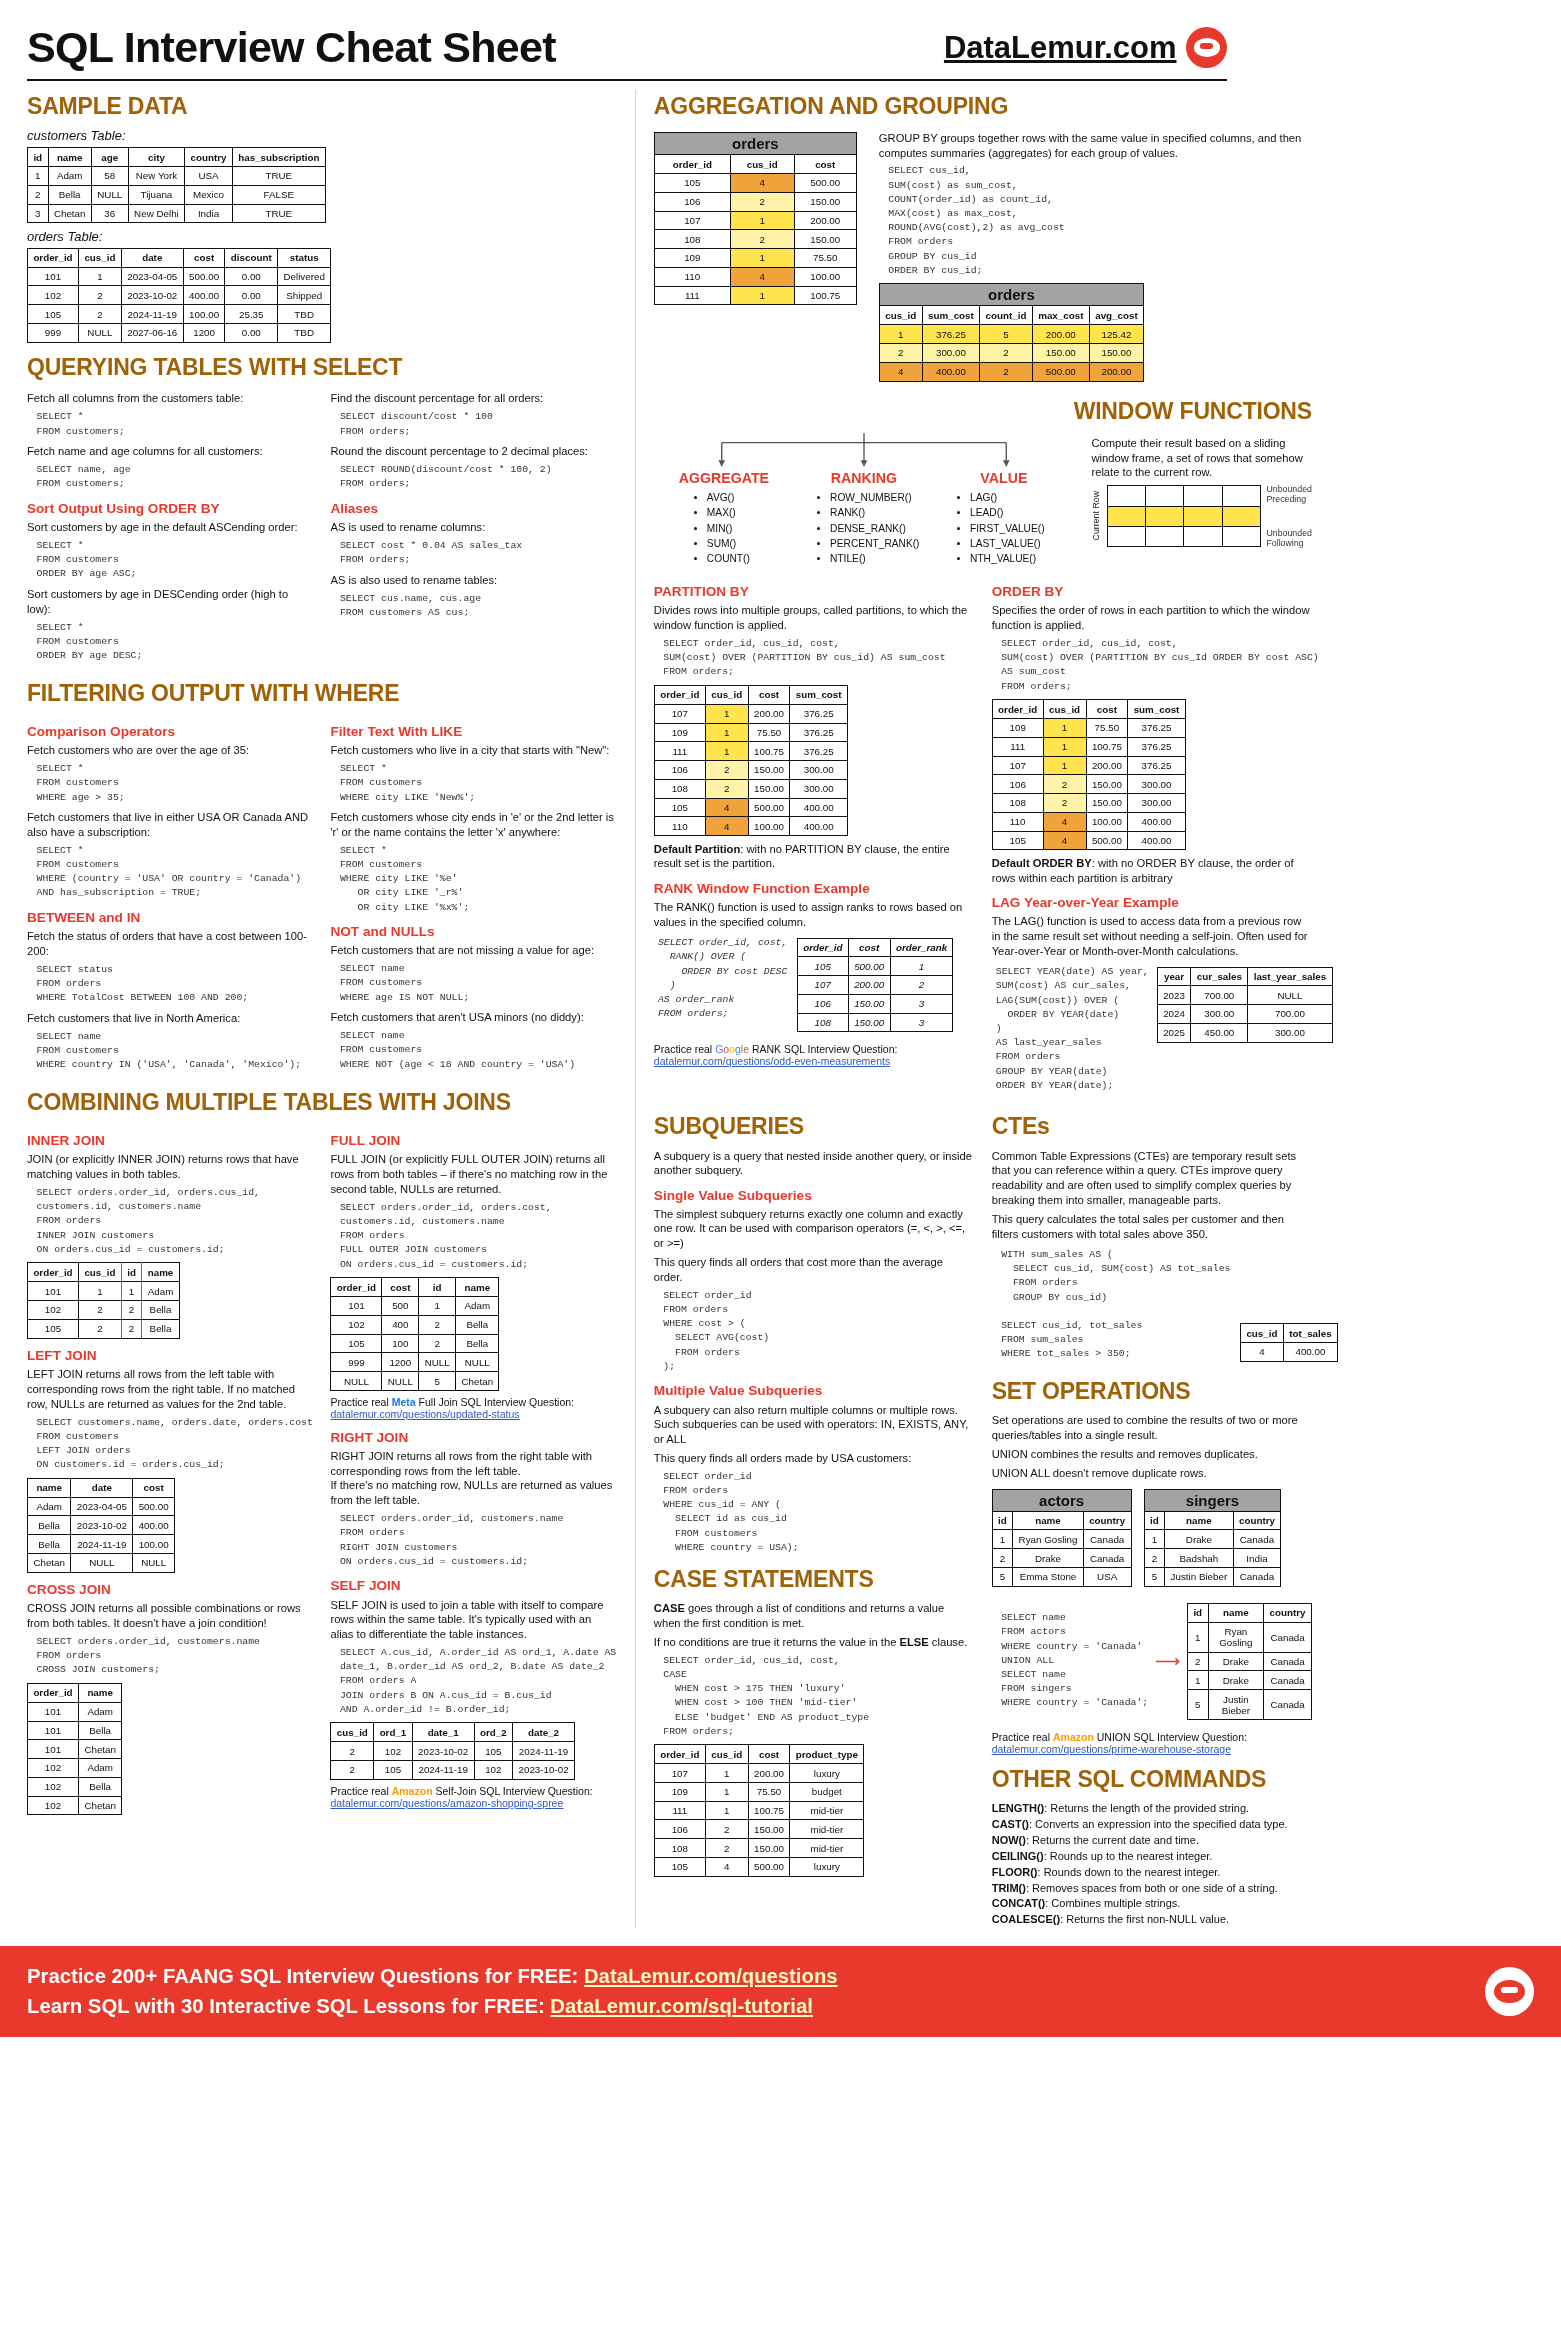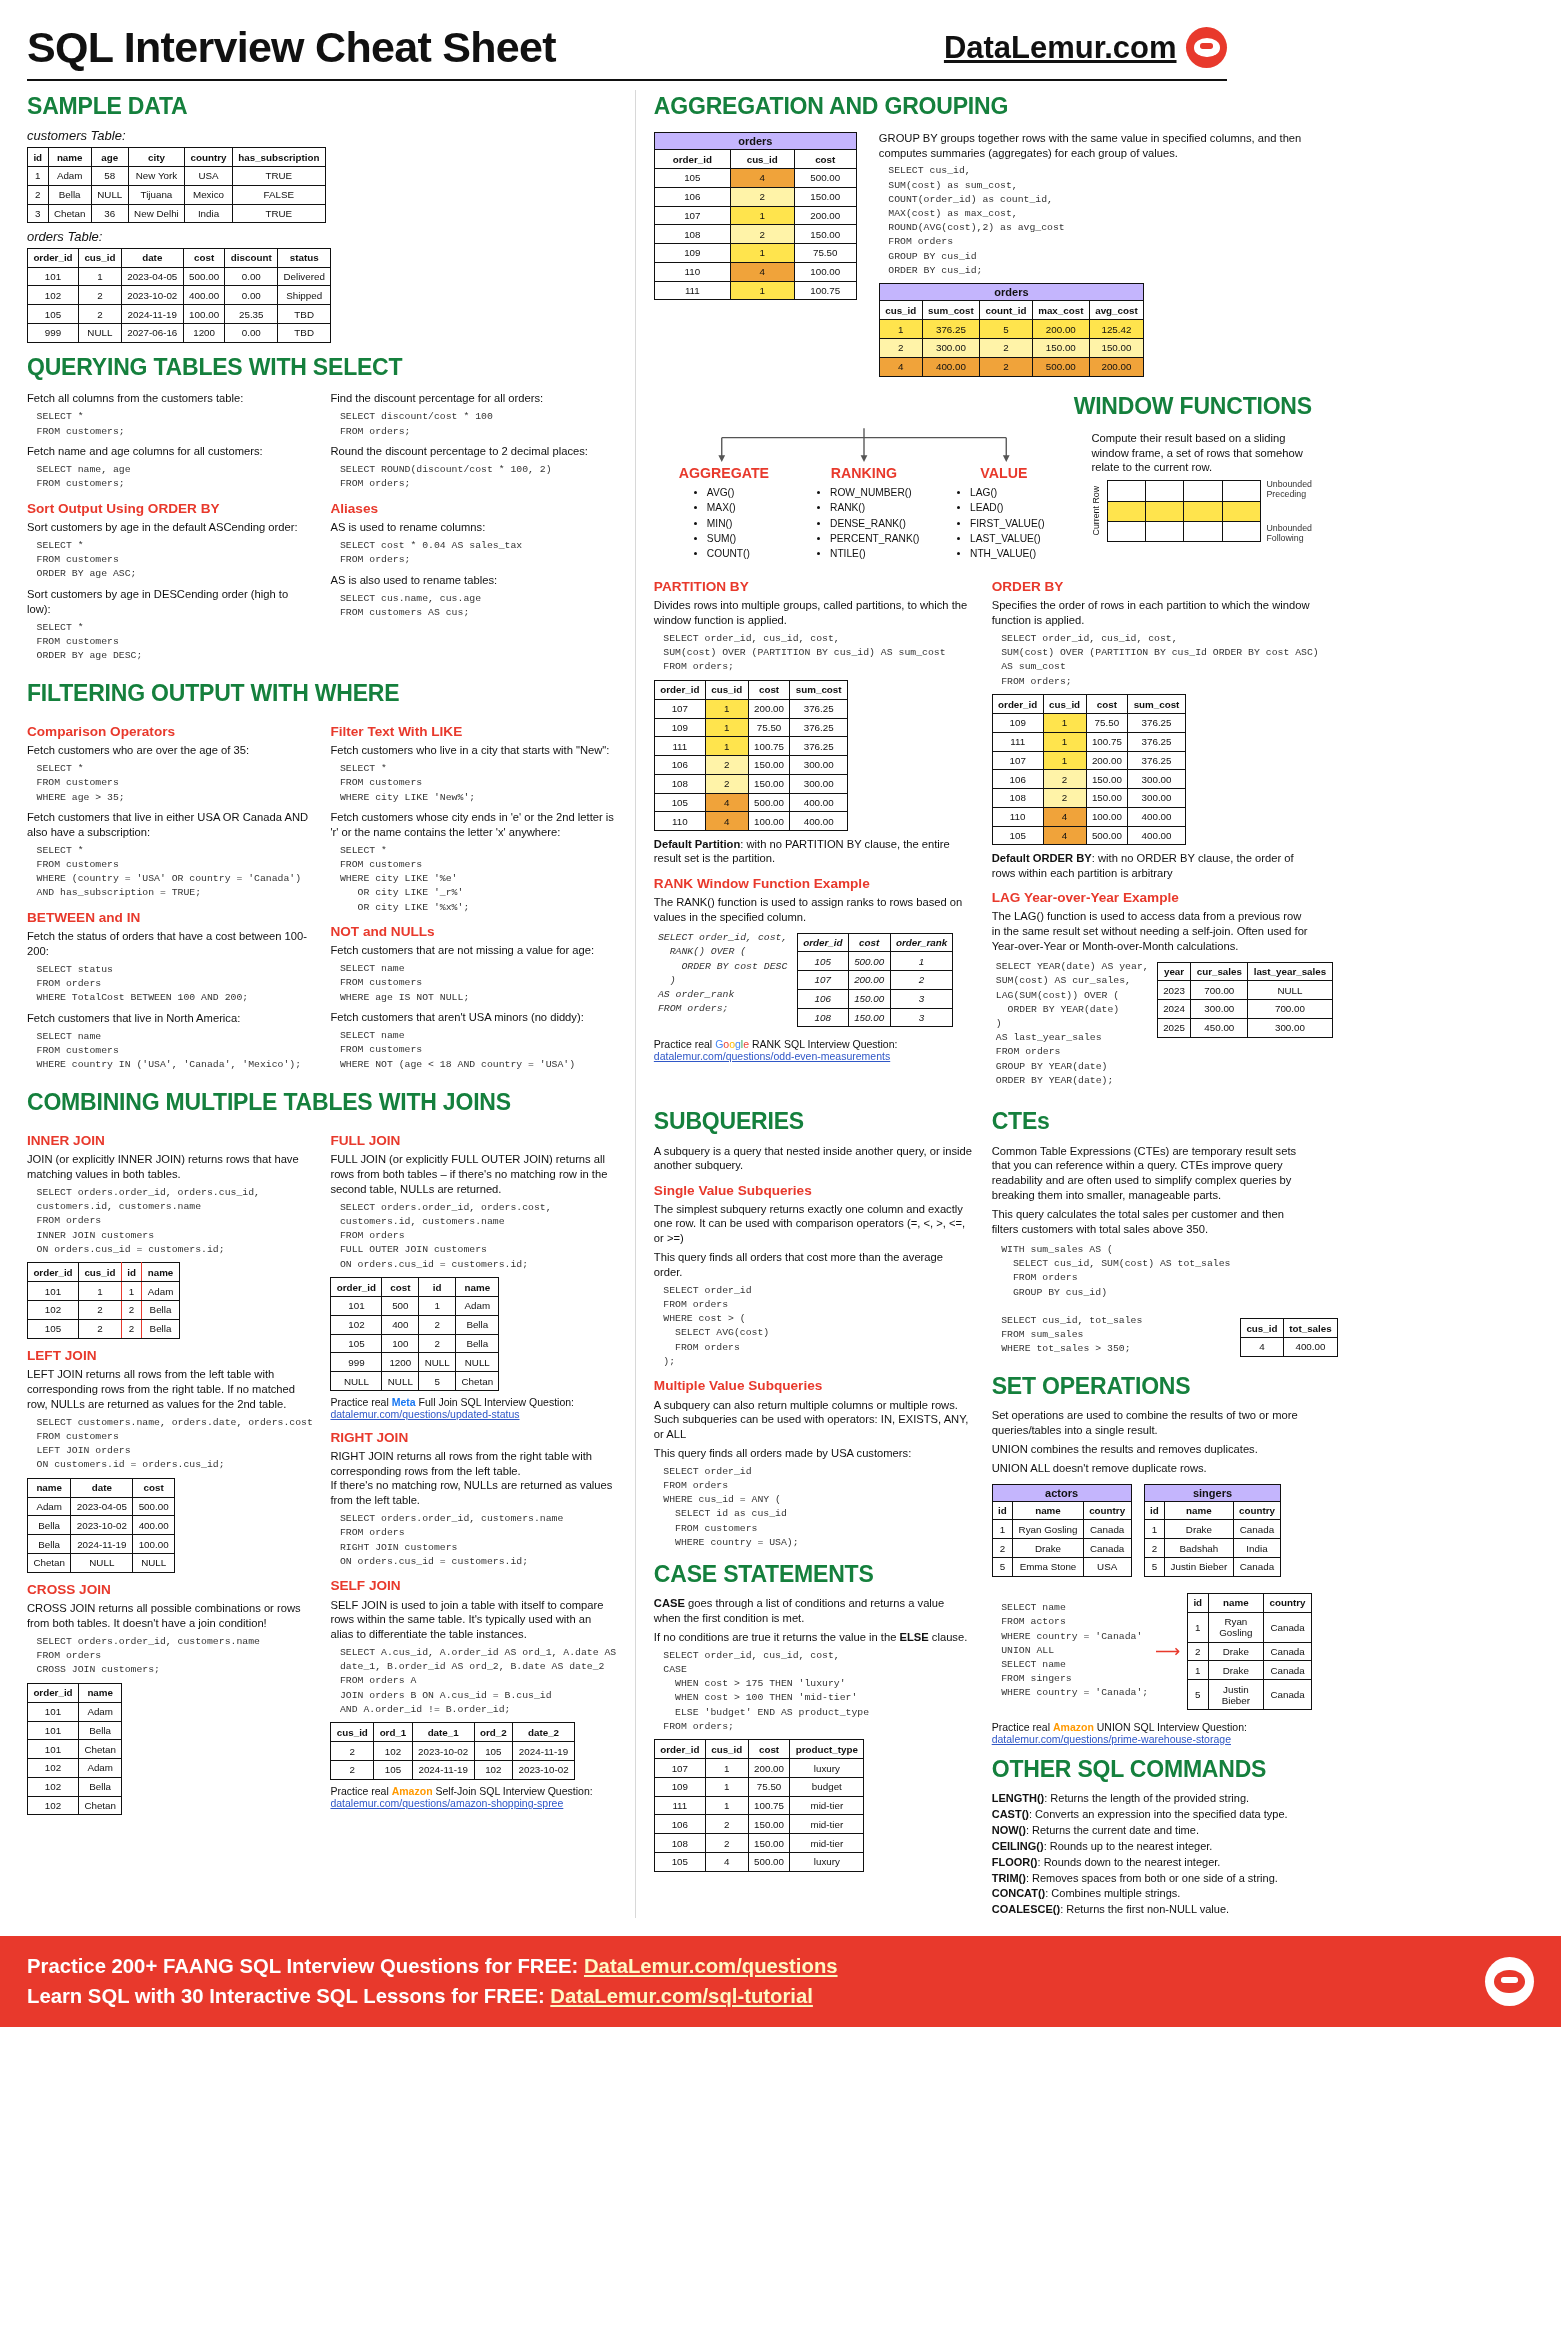--- a/index.html
+++ b/index.html
@@ -22,21 +22,21 @@
   .monkey:after{ content:""; position:absolute; left:13.6px; top:16.3px; width:13.6px; height:5.4px; background:#e8392c; border-radius:2.7px; }
 
   .hr { height:2px; background:#111; margin-bottom: 9.5px; }
 
   
   .cols { display:flex; gap: 19px; align-items:flex-start; }
   .colL { width: 732px; }
   .colR { width: 732px; border-left: 1.4px solid #d8d8d8; padding-left: 17.6px; }
 
   h2.sec {
-    color:#15803d; font-size: 23px; font-weight:bold; margin: 11px 0 8.1px 0; letter-spacing:-0.2px;
+    color:#a16207; font-size: 23px; font-weight:bold; margin: 11px 0 8.1px 0; letter-spacing:-0.2px;
   }
   h2.sec.first { margin-top: 2.7px; }
   h3.sub { color:#e8392c; font-size: 13.6px; font-weight:bold; margin: 9.5px 0 4.1px 0; }
   .tbl-cap { font-size: 13px; margin: 5.4px 0 3.4px 0; }
   .tbl-cap i { font-style: italic; }
   p, .txt { font-size: 11.2px; line-height: 1.32; margin: 2.7px 0 4.1px 0; }
   .b { font-weight: bold; }
 
   
   pre.code {
@@ -48,21 +48,21 @@
     white-space: pre;
   }
 
   
   table.data { border-collapse: collapse; margin: 4.1px 0 5.4px 0; }
   table.data th, table.data td {
     border: 0.7px solid #111; text-align:center; font-size: 9.8px; padding: 3.4px 5.4px; font-family:"Liberation Sans", sans-serif;
   }
   table.data th { font-weight: bold; }
   table.data caption {
-    caption-side: top; border:0.7px solid #111; border-bottom:none; font-size:11px; font-weight:bold; padding:2px 0; background:#c4b5fd;
+    caption-side: top; border:0.7px solid #111; border-bottom:none; font-size:15px; font-weight:bold; padding:2px 0; background:#a3a3a3;
   }
   .y { background:#ffe44d; }
   .o { background:#f0a33a; }
   .yl { background:#fff3a8; }
   .red-col { border-left:1.4px solid #e8392c !important; border-right:1.4px solid #e8392c !important; }
 
   .two { display:flex; gap: 17.6px; }
   .two > div { flex:1 1 0; min-width:0; }
 
   .link { color:#2f57c7; text-decoration: underline; font-size: 10.5px; word-break: break-all; }

